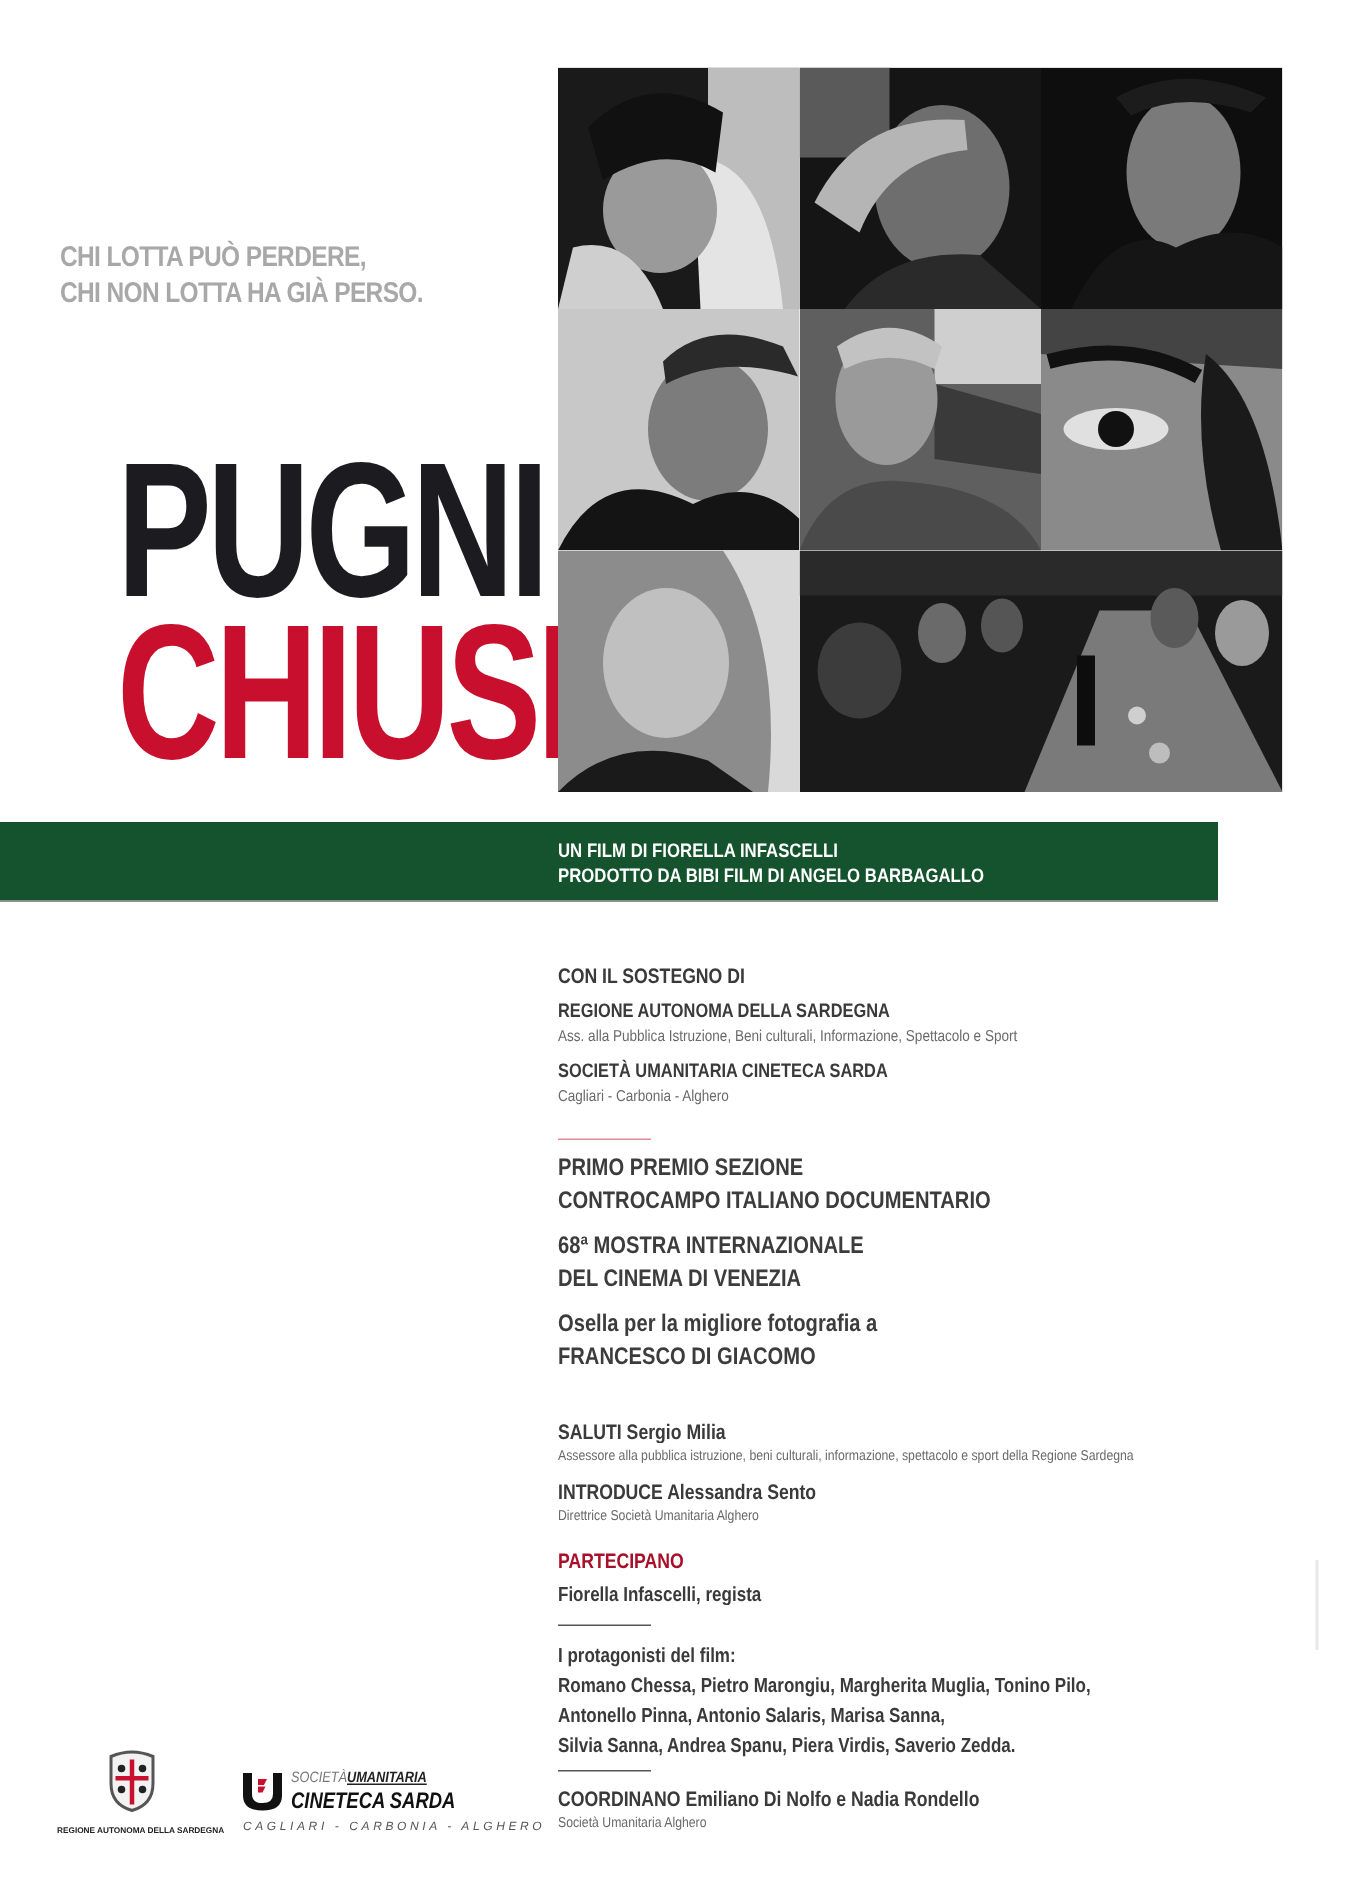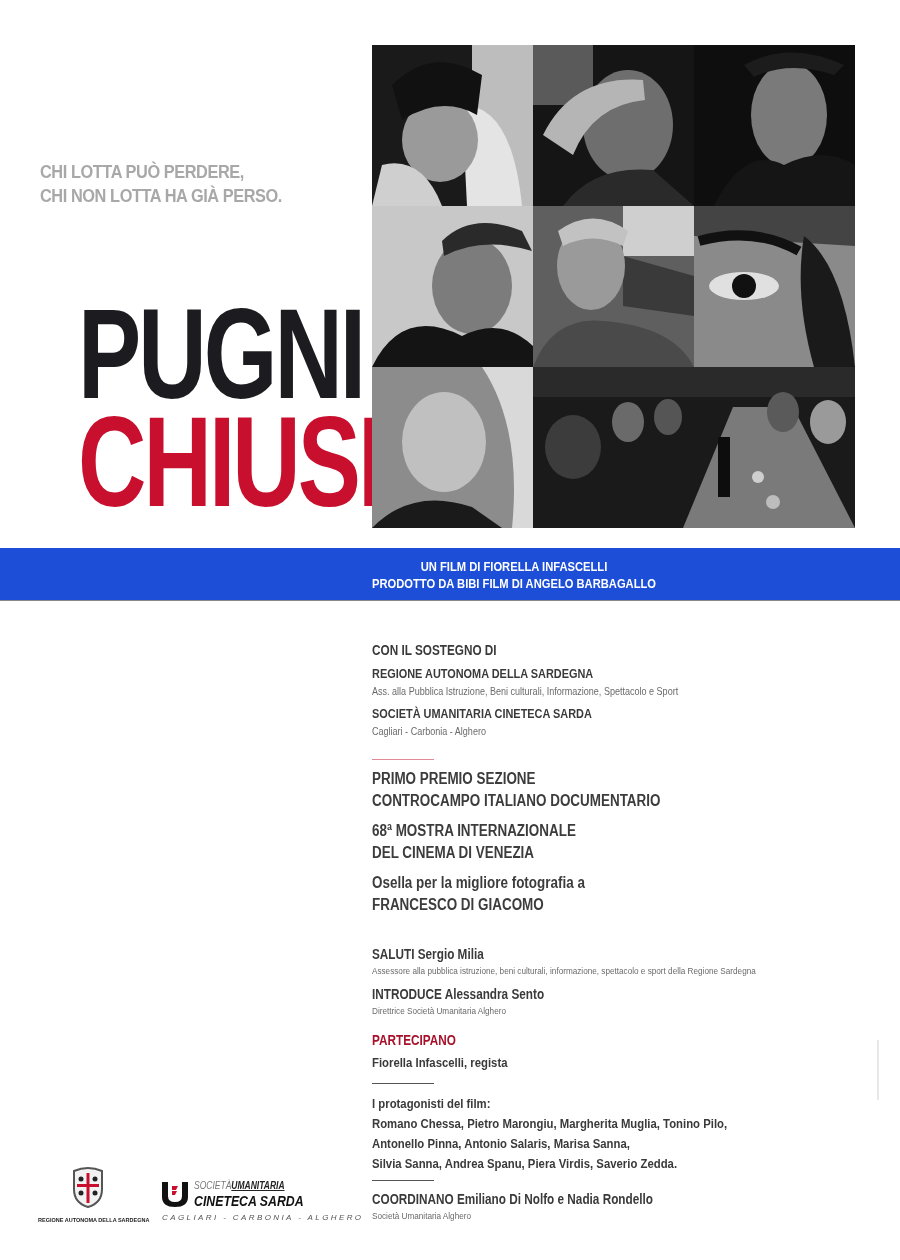--- a/index.html
+++ b/index.html
@@ -19,22 +19,22 @@
   .title .l1 { color: #1c1b1f; }
   .title .l2 { color: #c8102e; }
 
   
   .grid { position: absolute; left: 372px; top: 45px; width: 483px; height: 483px;
           display: grid; grid-template-columns: 161px 161px 161px; grid-template-rows: 161px 161px 161px; }
   .ph { position: relative; overflow: hidden; }
   .ph.span2 { grid-column: span 2; }
 
   
-  .band { position: absolute; left: 0; top: 548px; width: 900px; height: 52px; background: #1d4ed8;
-          border-bottom: 1px solid #888; text-align: center; }
+  .band { position: absolute; left: 0; top: 548px; width: 812px; height: 52px; background: #14532d;
+          border-bottom: 1px solid #888; }
   .band .txt { position: absolute; left: 372px; top: 10px; color: #fff; font-weight: bold;
                font-size: 13px; line-height: 17px; transform: scaleX(0.86); transform-origin: left top;
                white-space: nowrap; }
 
   
   .info { position: absolute; left: 372px; top: 640px; width: 470px; }
   .info .blk { position: absolute; left: 0; white-space: nowrap; transform-origin: left top; }
   .h { font-weight: bold; color: #3a3a3a; transform: scaleX(0.84); }
   .sm { font-size: 10.5px; color: #6a6a6a; transform: scaleX(0.86); }
   .big { font-weight: bold; font-size: 16px; line-height: 22px; color: #3c3c3c; transform: scaleX(0.84); }

